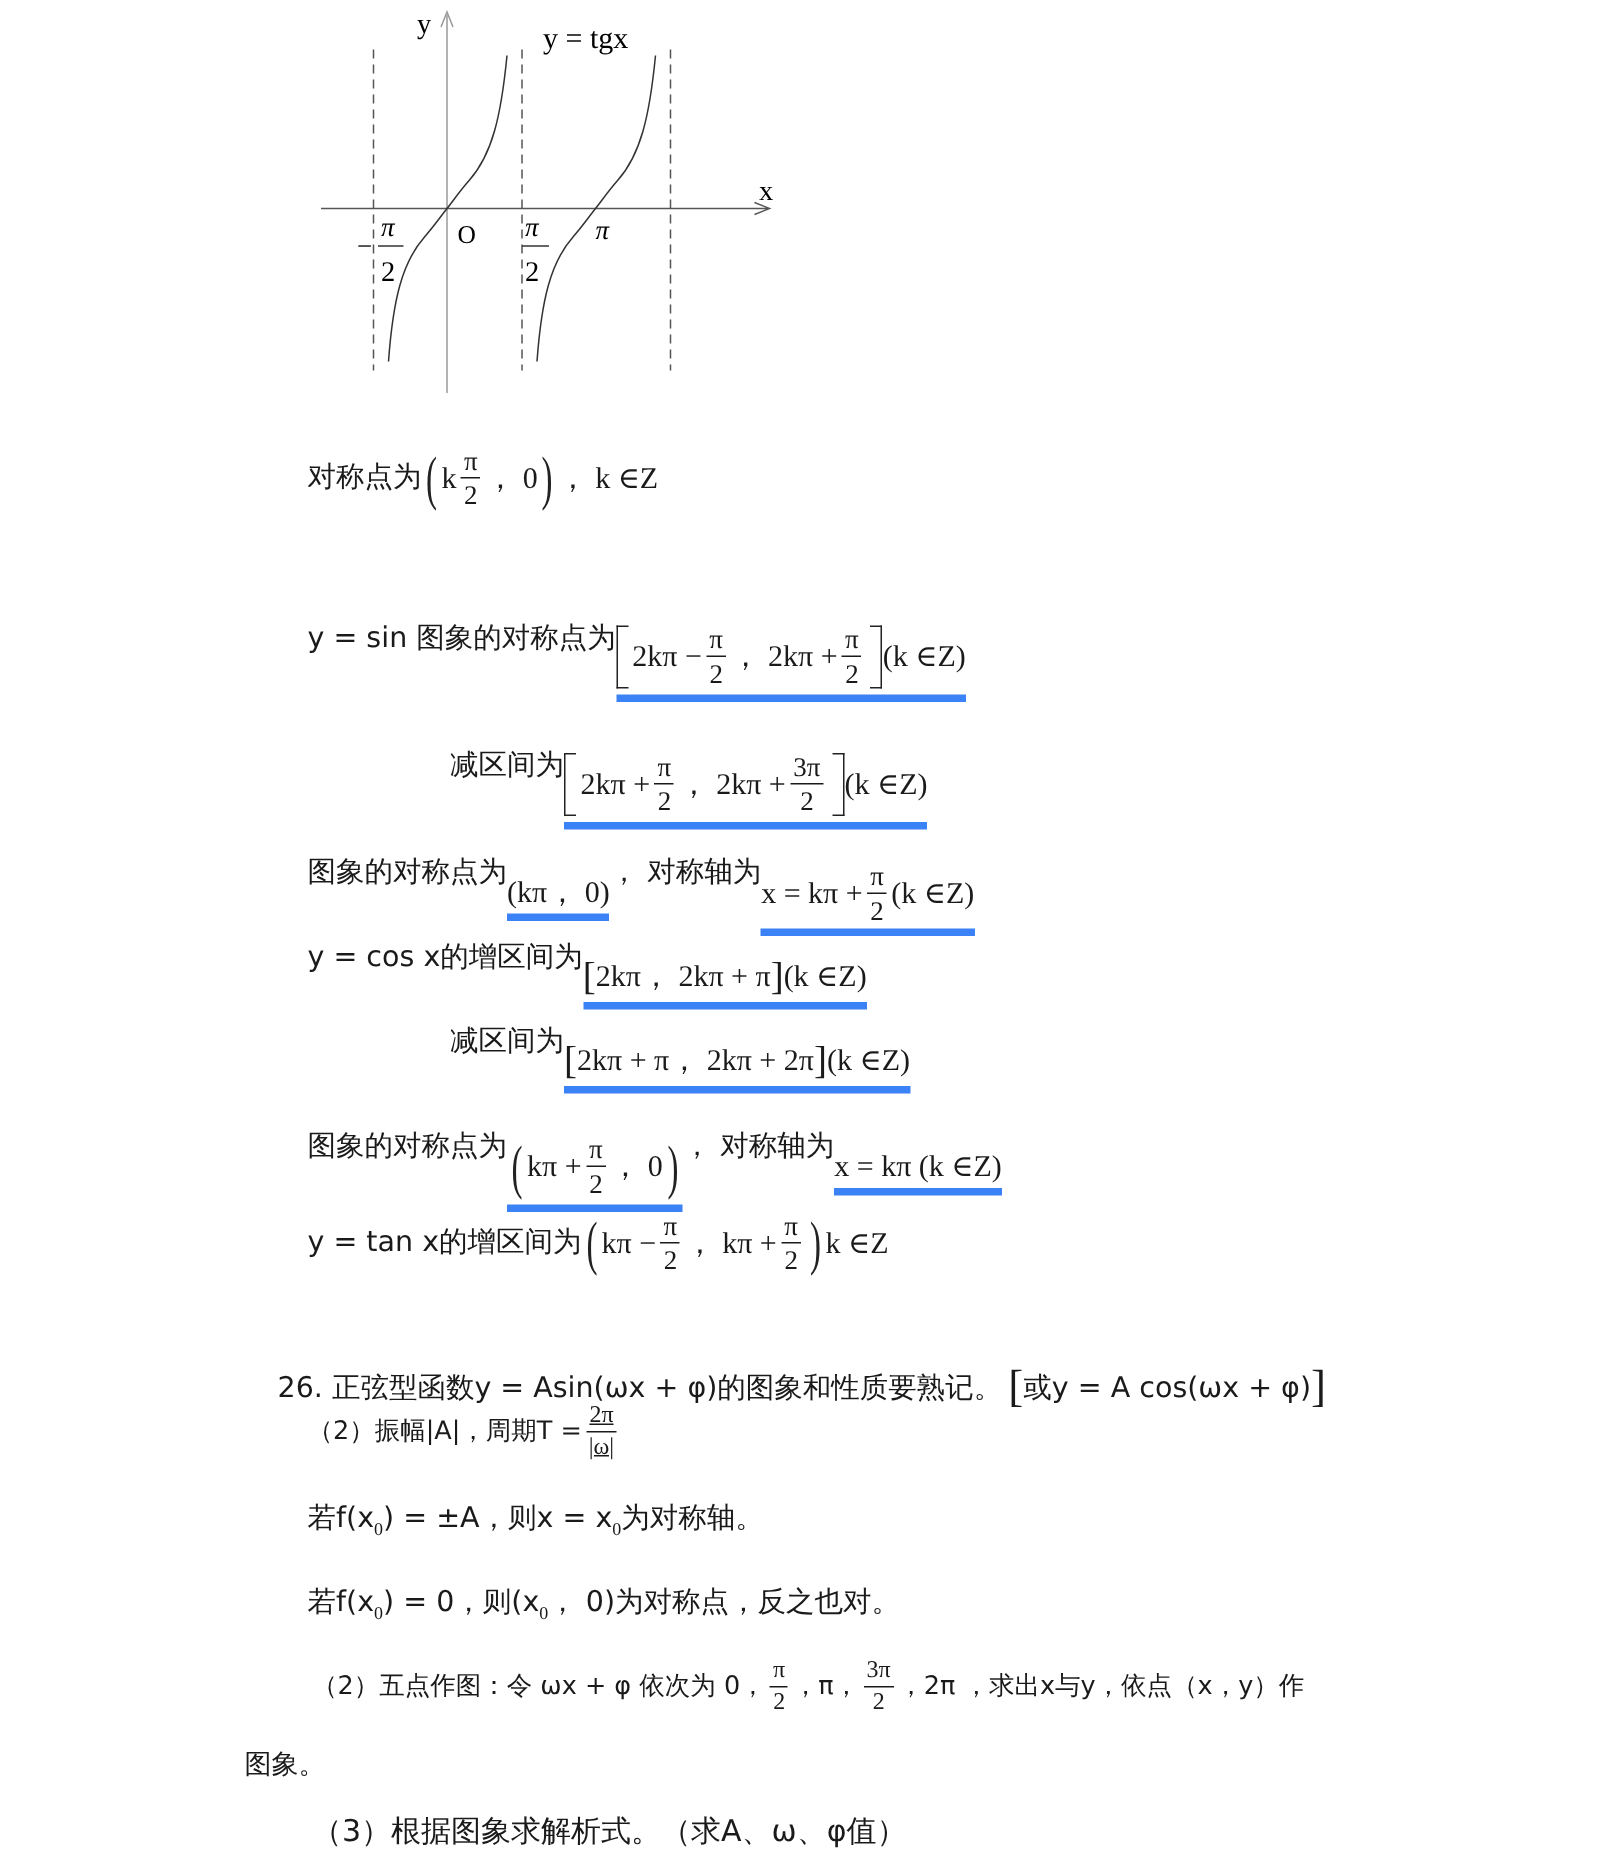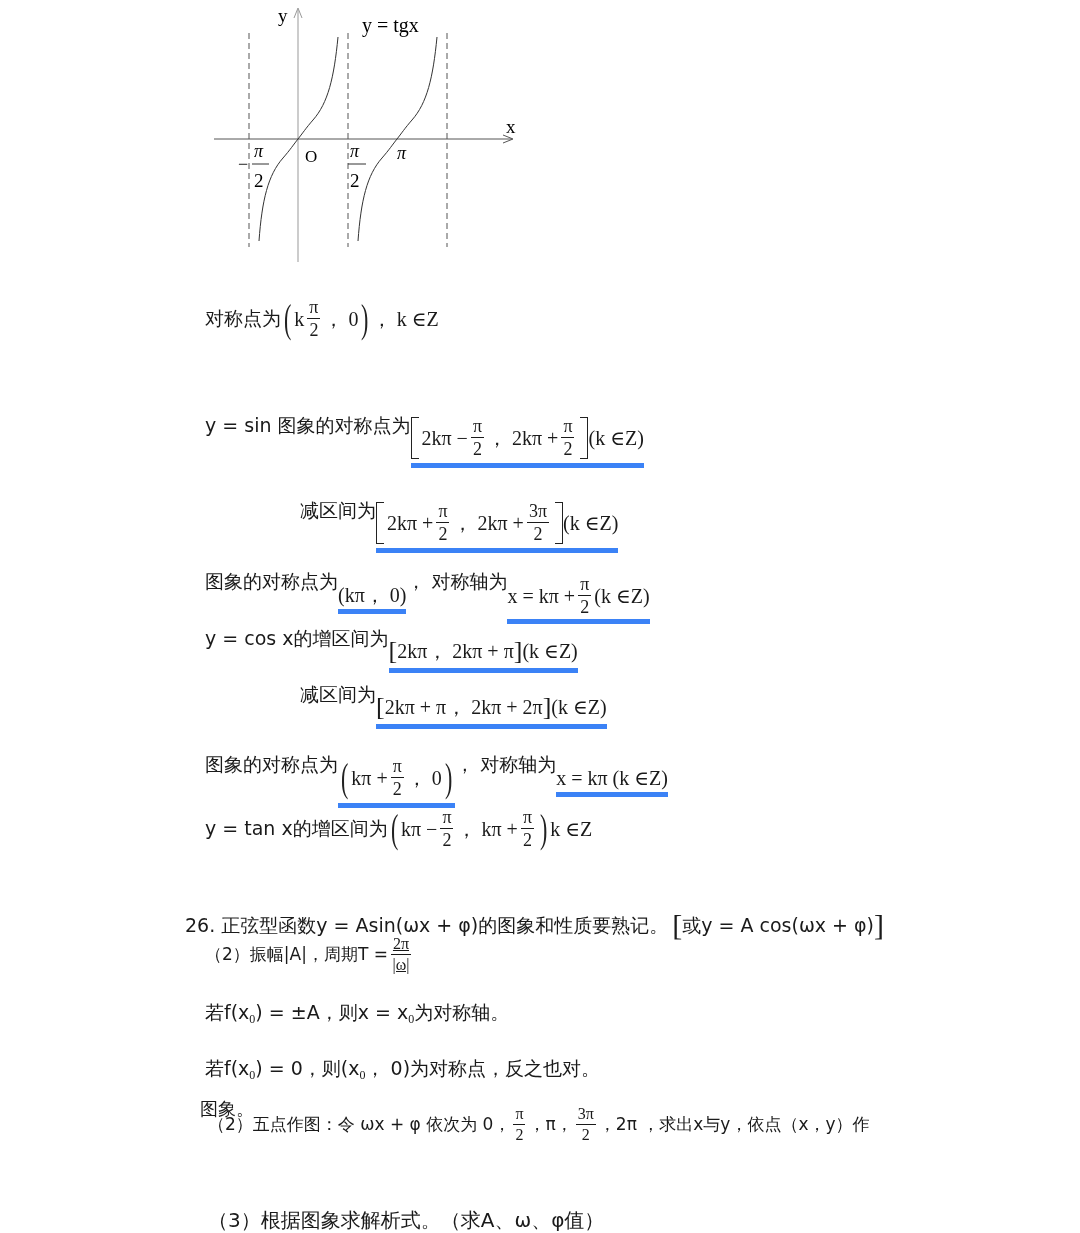--- a/index.html
+++ b/index.html
@@ -207,19 +207,19 @@
       <span class="den">2</span>
     </span>
   <span class="cn" style="font-size:17px;">，π，</span>
   <span class="frac" style="font-size:16px;">
       <span class="num">3π</span>
       <span class="den">2</span>
     </span>
   <span class="cn" style="font-size:17px;">，2π ，求出x与y，依点（x，y）作</span>
 </div>
 
-<div class="line" style="left:163px;top:1100px;margin-left:37px;">
+<div class="line" style="left:163px;top:1168px;">
   <span class="cn" style="font-size:18px;">图象。</span>
 </div>
 
 <div class="line" style="left:208px;top:1210px;">
   <span class="cn" style="font-size:20px;">（3）根据图象求解析式。（求A、ω、φ值）</span>
 </div>
 
 </body></html>

